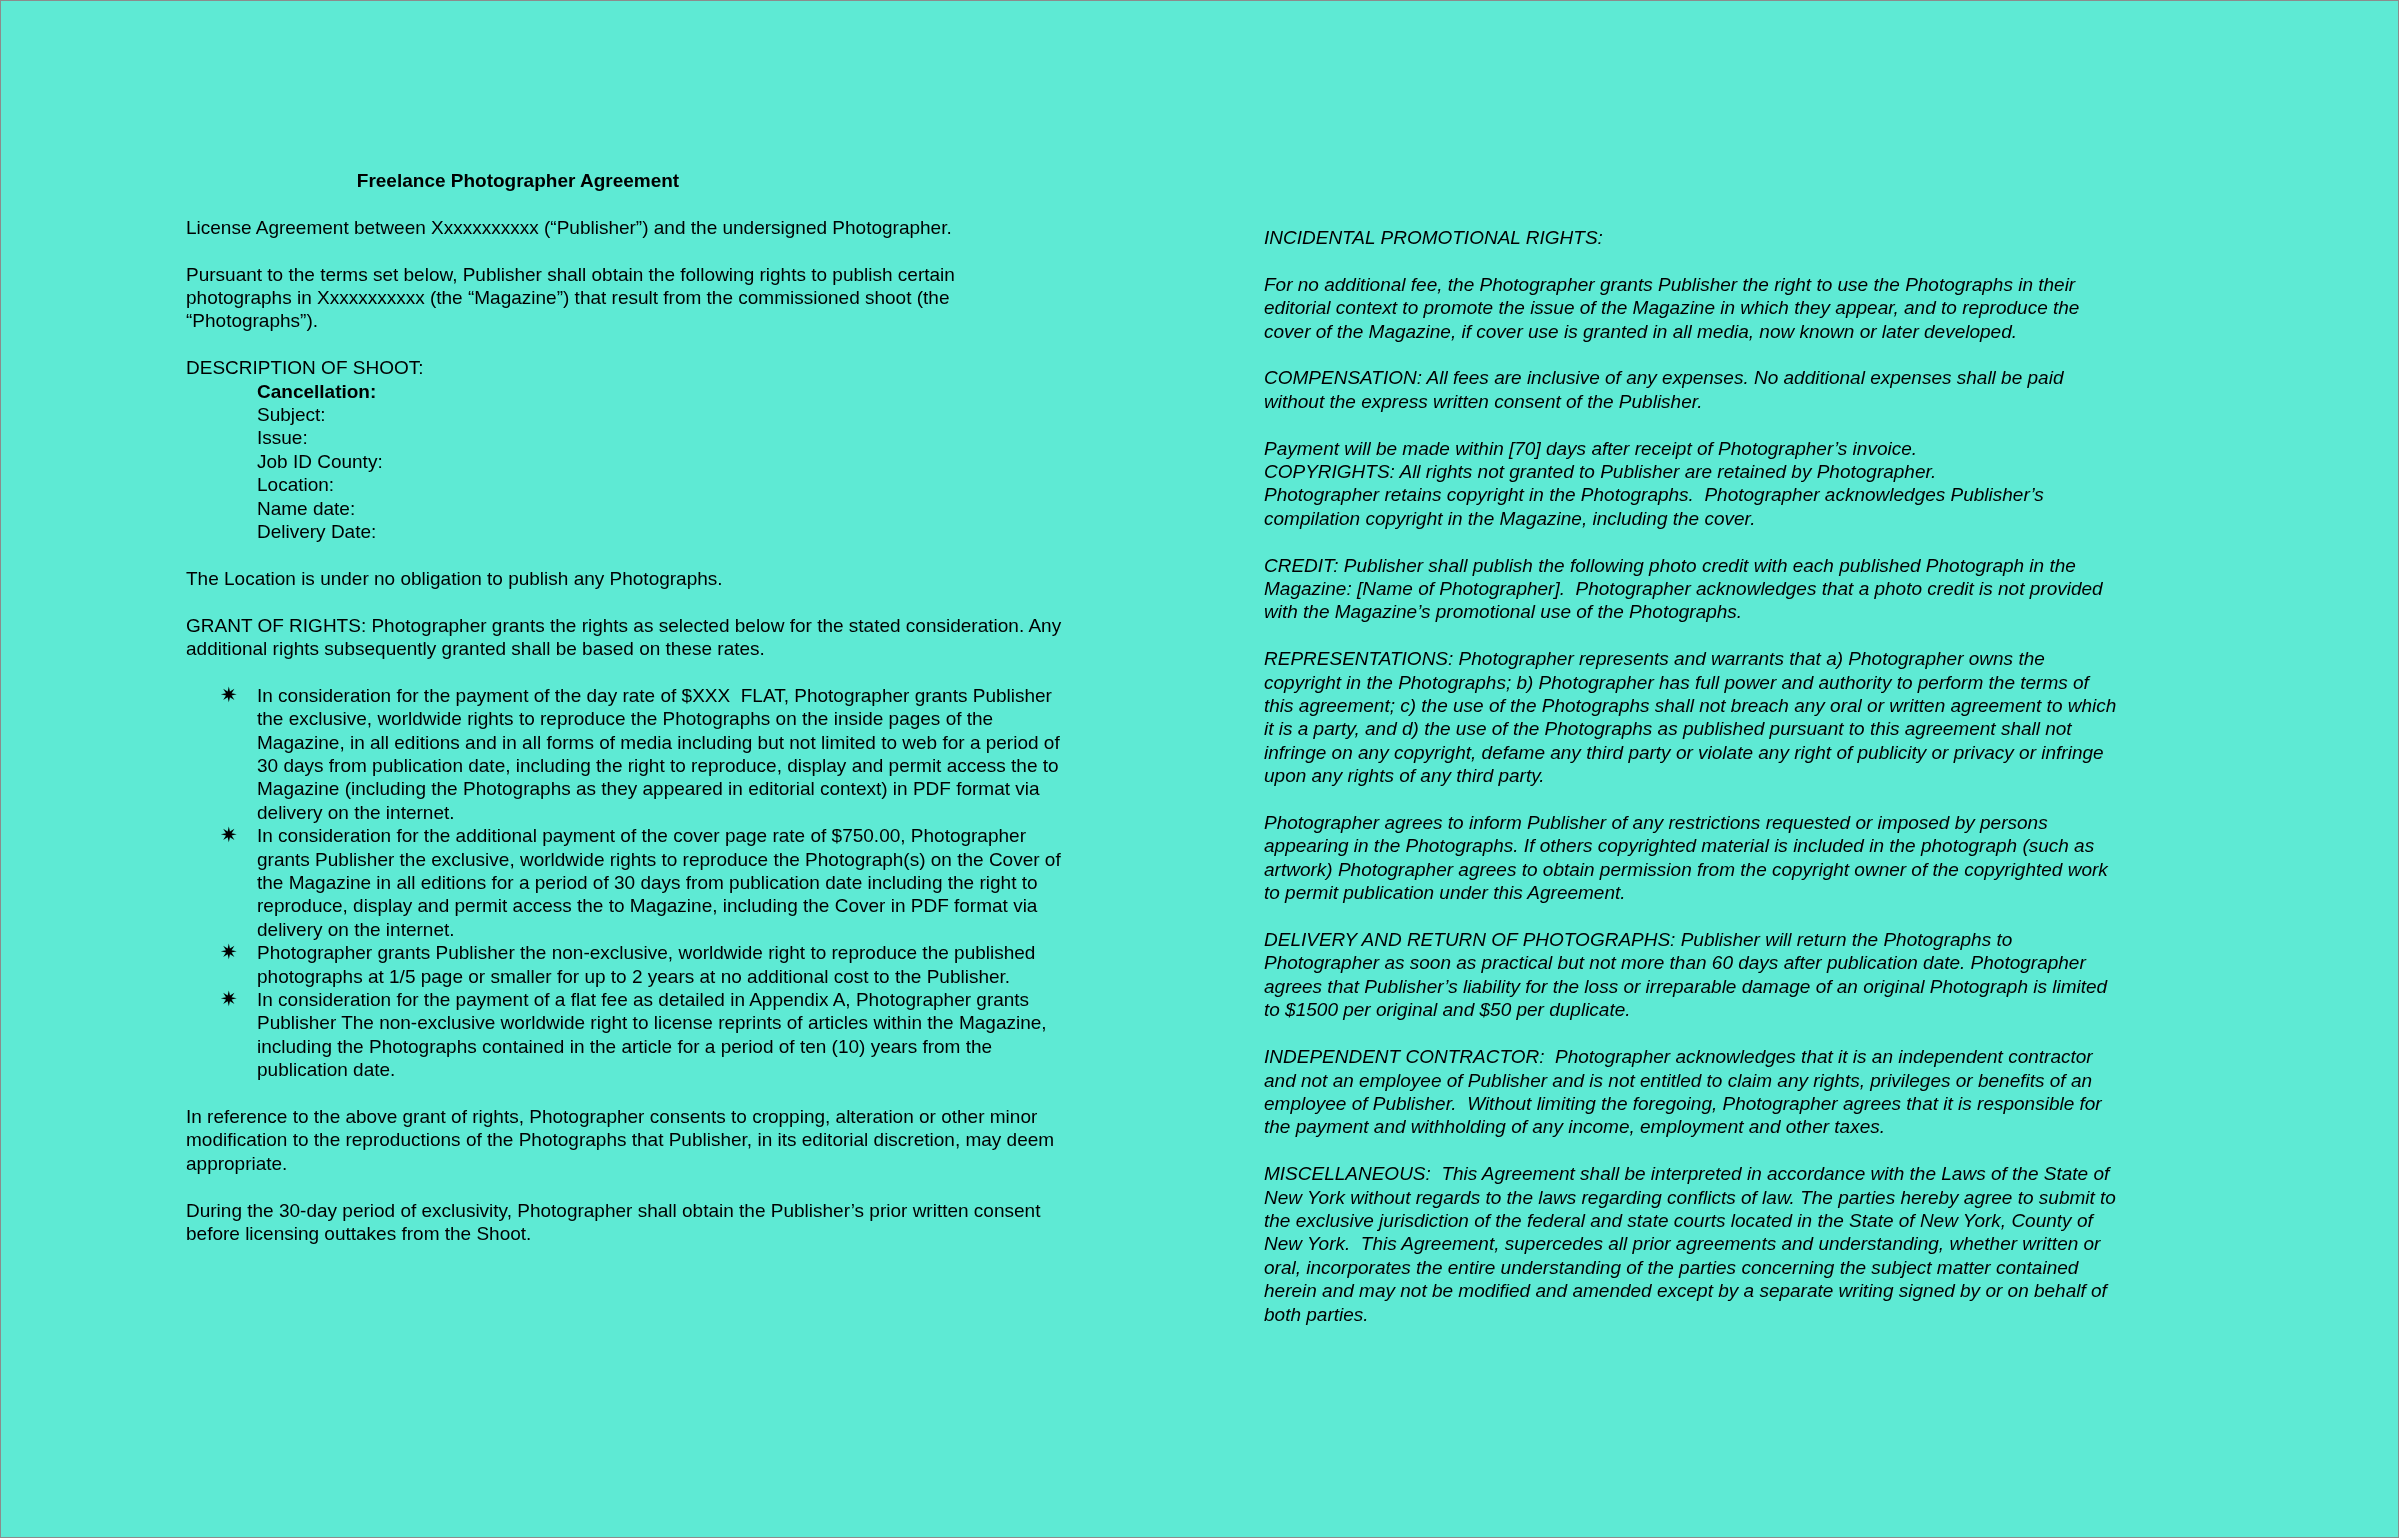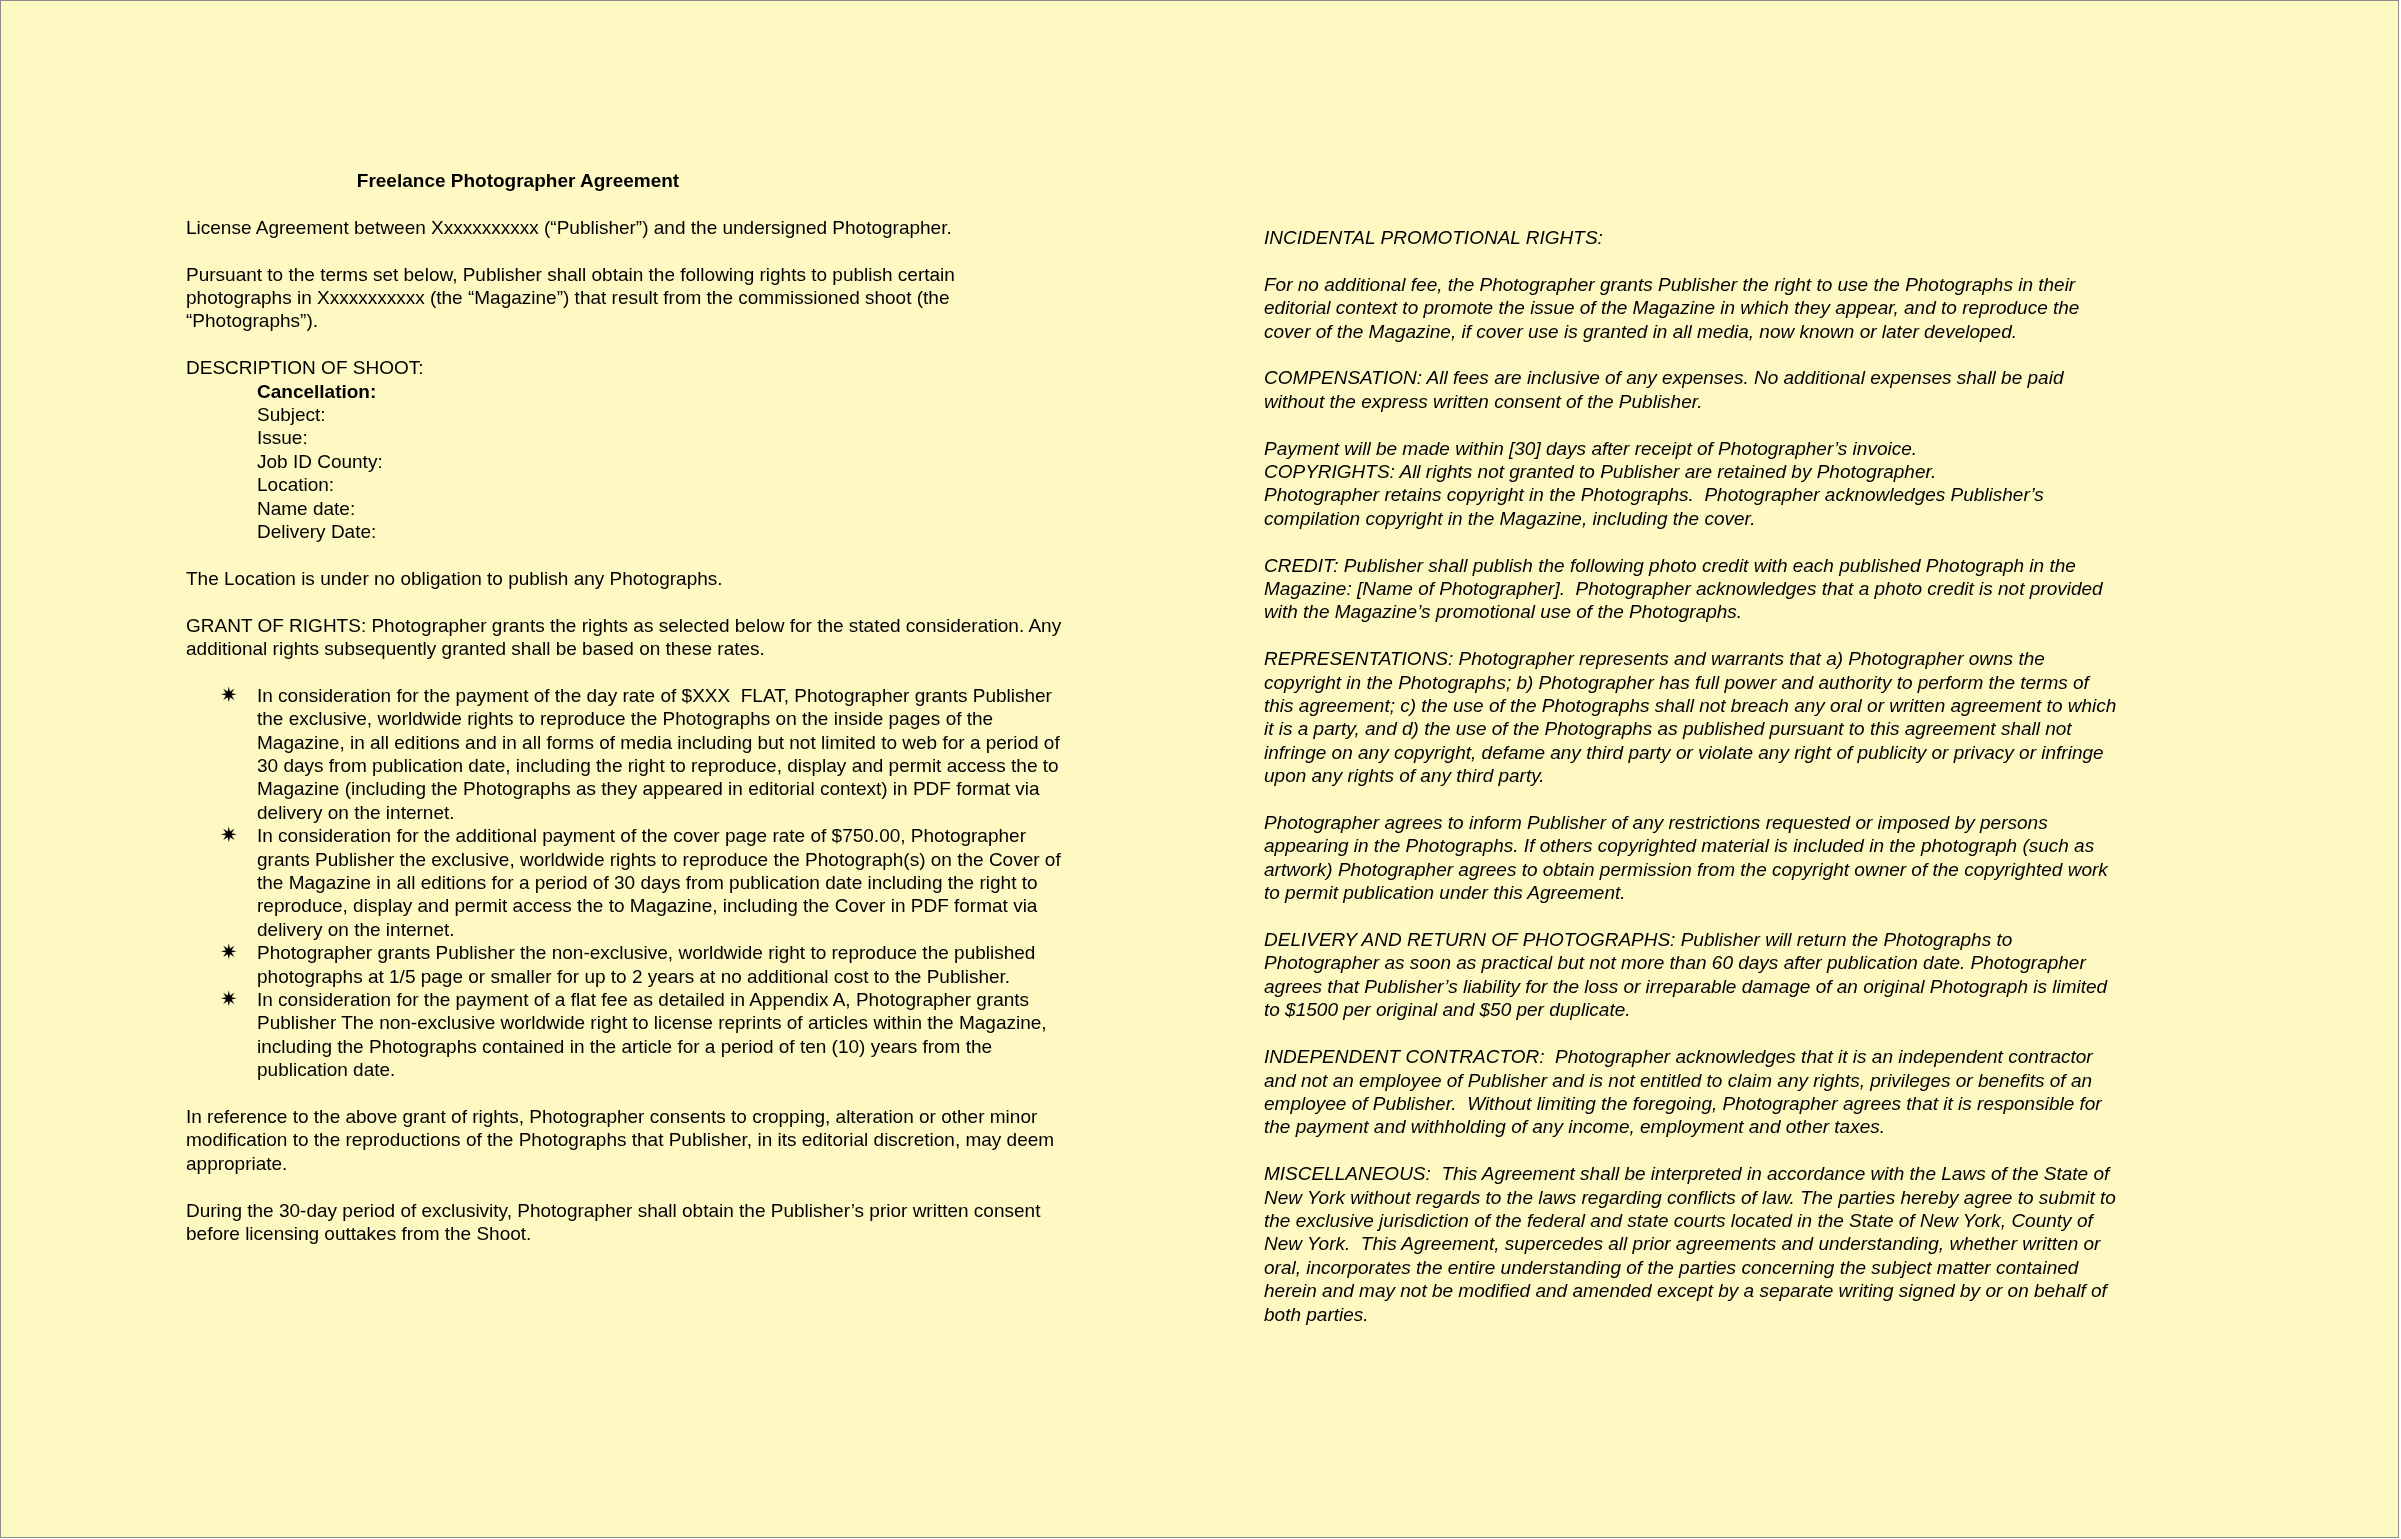--- a/index.html
+++ b/index.html
@@ -1,19 +1,19 @@
 <!DOCTYPE html>
 <html style="font-size:15px"><head>
 <meta charset="utf-8">
 <style>
   html, body { margin: 0; padding: 0; background: #ffffff; }
   body { width: 2401px; height: 1540px; position: relative; overflow: hidden; }
   .page {
     position: absolute; left: 0; top: 0; width: 2397px; height: 1536px;
-    border: 1.9px solid #8c8c8c; background: #fef9c3;
+    border: 1.9px solid #8c8c8c; background: #5eead4;
   }
   .col {
     position: absolute;
     font-family: "Liberation Sans", sans-serif;
     font-size: 19px;
     line-height: 23.4px;
     color: #000000;
   }
   .col-left { left: 185px; top: 168px; width: 876px; }
   .col-right { left: 1263px; top: 225px; width: 859px; font-style: italic; }
@@ -72,21 +72,21 @@
       </li>
     </ul>
     <p>In reference to the above grant of rights, Photographer consents to cropping, alteration or other minor modification to the reproductions of the Photographs that Publisher, in its editorial discretion, may deem appropriate.</p>
     <p>During the 30-day period of exclusivity, Photographer shall obtain the Publisher’s prior written consent before licensing outtakes from the Shoot.</p>
   </div>
 
   <div class="col col-right">
     <p>INCIDENTAL PROMOTIONAL RIGHTS:</p>
     <p>For no additional fee, the Photographer grants Publisher the right to use the Photographs in their editorial context to promote the issue of the Magazine in which they appear, and to reproduce the cover of the Magazine, if cover use is granted in all media, now known or later developed.</p>
     <p>COMPENSATION: All fees are inclusive of any expenses. No additional expenses shall be paid without the express written consent of the Publisher.</p>
-    <p class="nogap">Payment will be made within [30] days after receipt of Photographer’s invoice.</p>
+    <p class="nogap">Payment will be made within [70] days after receipt of Photographer’s invoice.</p>
     <p class="nogap">COPYRIGHTS: All rights not granted to Publisher are retained by Photographer.</p>
     <p>Photographer retains copyright in the Photographs.&nbsp; Photographer acknowledges Publisher’s compilation copyright in the Magazine, including the cover.</p>
     <p>CREDIT: Publisher shall publish the following photo credit with each published Photograph in the Magazine: [Name of Photographer].&nbsp; Photographer acknowledges that a photo credit is not provided with the Magazine’s promotional use of the Photographs.</p>
     <p>REPRESENTATIONS: Photographer represents and warrants that a) Photographer owns the copyright in the Photographs; b) Photographer has full power and authority to perform the terms of this agreement; c) the use of the Photographs shall not breach any oral or written agreement to which it is a party, and d) the use of the Photographs as published pursuant to this agreement shall not infringe on any copyright, defame any third party or violate any right of publicity or privacy or infringe upon any rights of any third party.</p>
     <p>Photographer agrees to inform Publisher of any restrictions requested or imposed by persons appearing in the Photographs. If others copyrighted material is included in the photograph (such as artwork) Photographer agrees to obtain permission from the copyright owner of the copyrighted work to permit publication under this Agreement.</p>
     <p>DELIVERY AND RETURN OF PHOTOGRAPHS: Publisher will return the Photographs to Photographer as soon as practical but not more than 60 days after publication date. Photographer agrees that Publisher’s liability for the loss or irreparable damage of an original Photograph is limited to $1500 per original and $50 per duplicate.</p>
     <p>INDEPENDENT CONTRACTOR:&nbsp; Photographer acknowledges that it is an independent contractor and not an employee of Publisher and is not entitled to claim any rights, privileges or benefits of an employee of Publisher.&nbsp; Without limiting the foregoing, Photographer agrees that it is responsible for the payment and withholding of any income, employment and other taxes.</p>
     <p>MISCELLANEOUS:&nbsp; This Agreement shall be interpreted in accordance with the Laws of the State of New York without regards to the laws regarding conflicts of law. The parties hereby agree to submit to the exclusive jurisdiction of the federal and state courts located in the State of New York, County of New York.&nbsp; This Agreement, supercedes all prior agreements and understanding, whether written or oral, incorporates the entire understanding of the parties concerning the subject matter contained herein and may not be modified and amended except by a separate writing signed by or on behalf of both parties.</p>
   </div>
 

